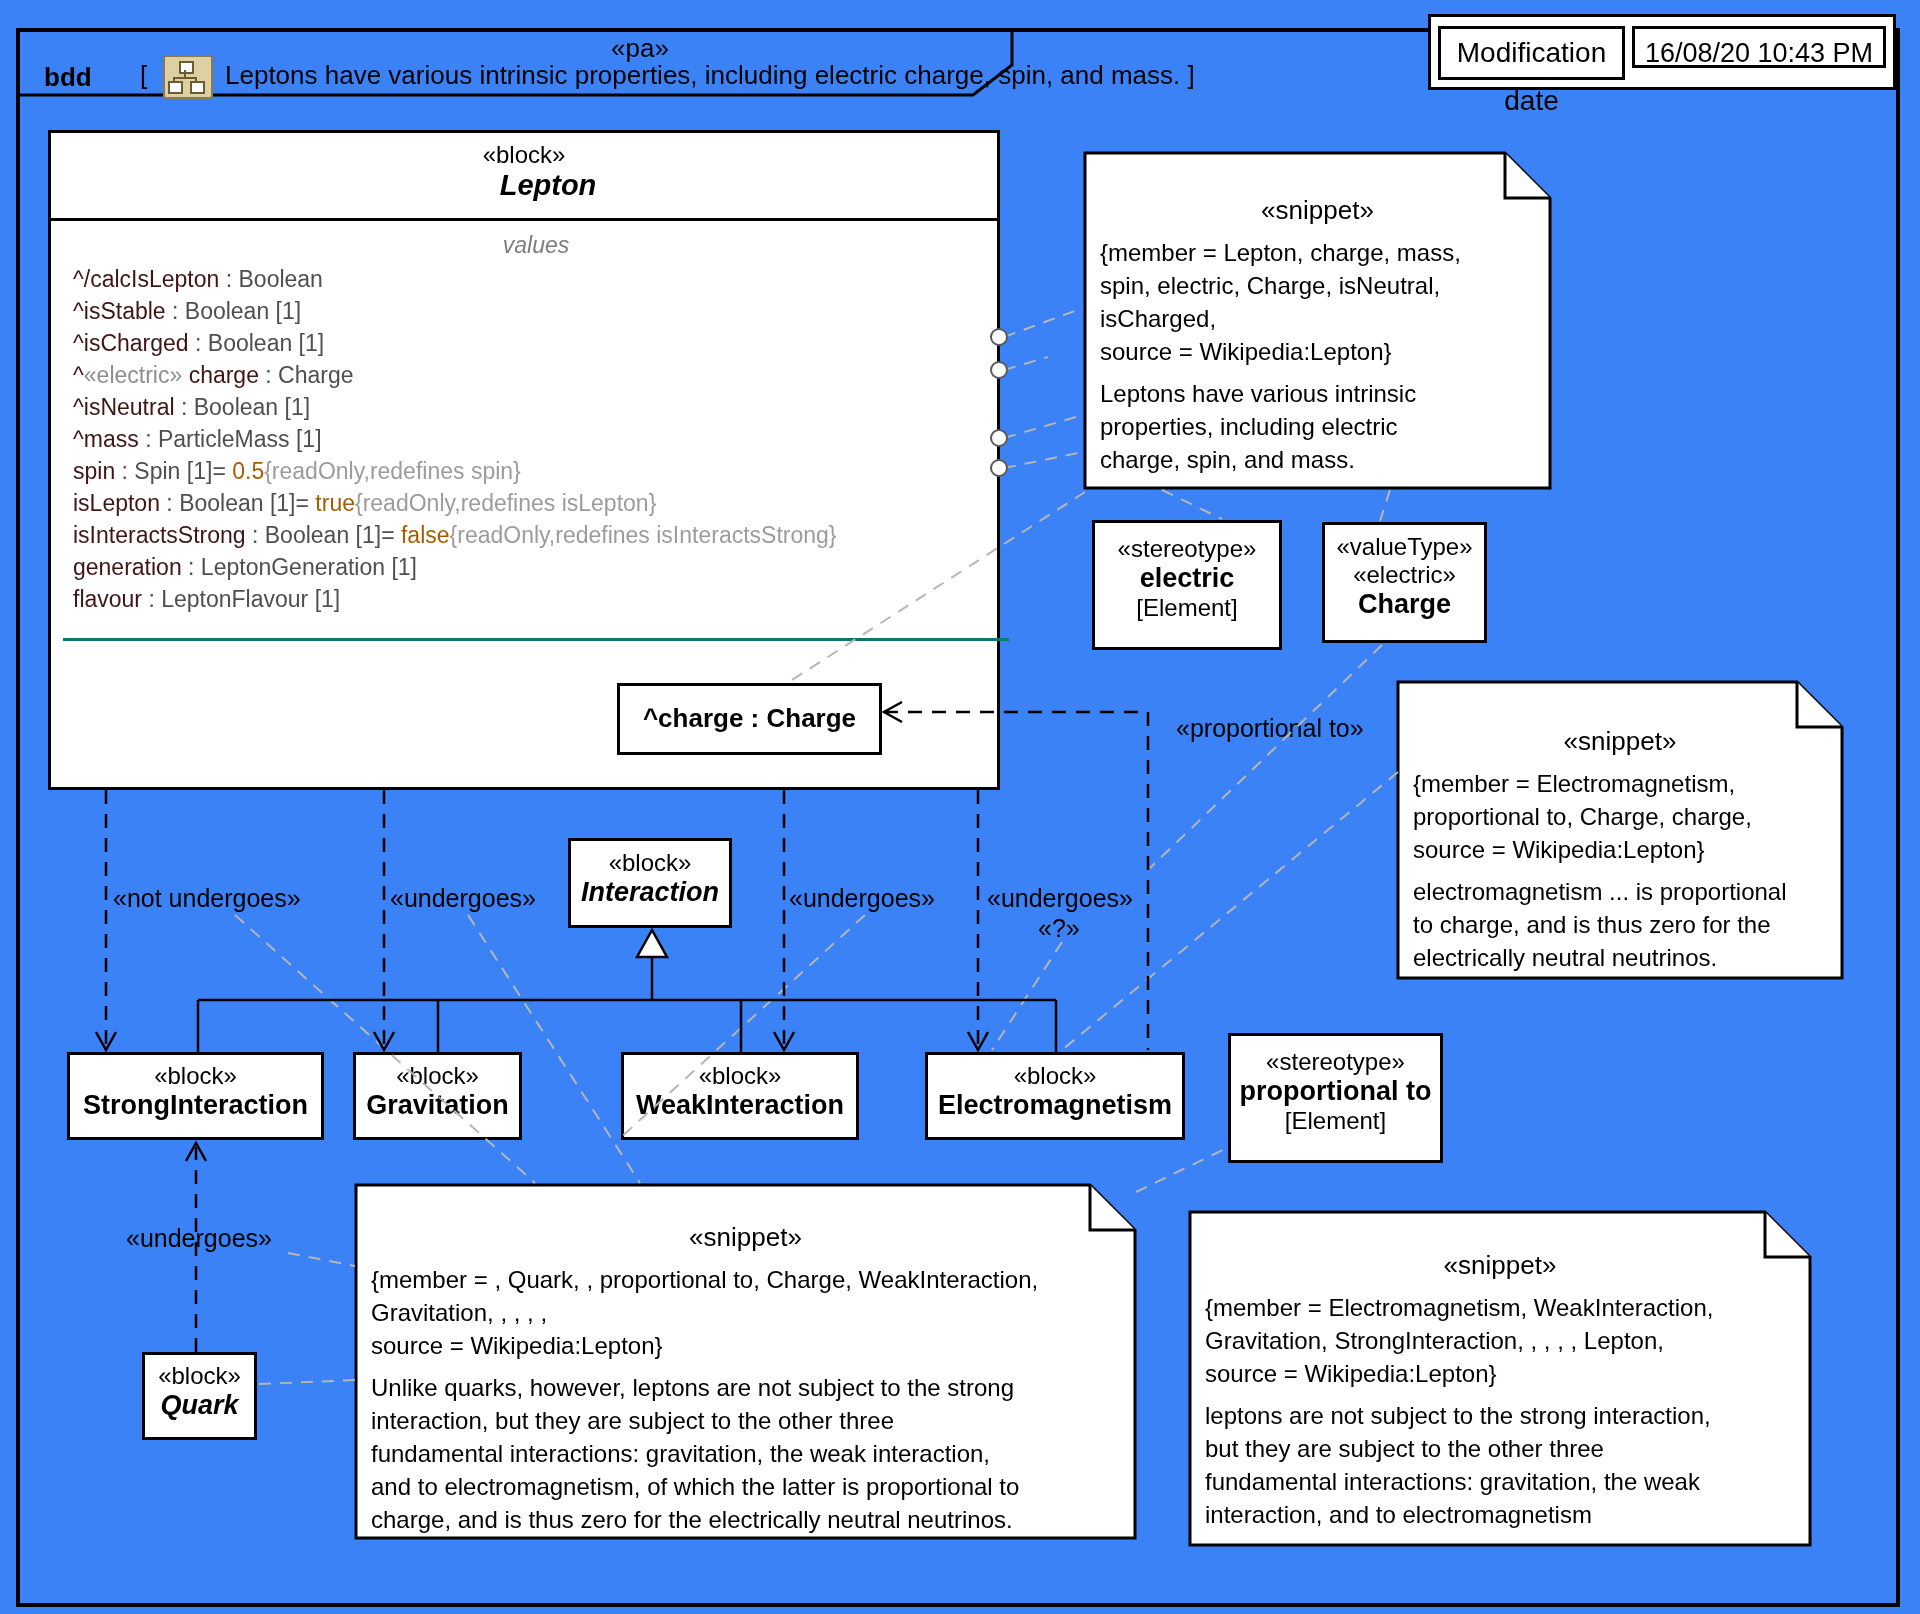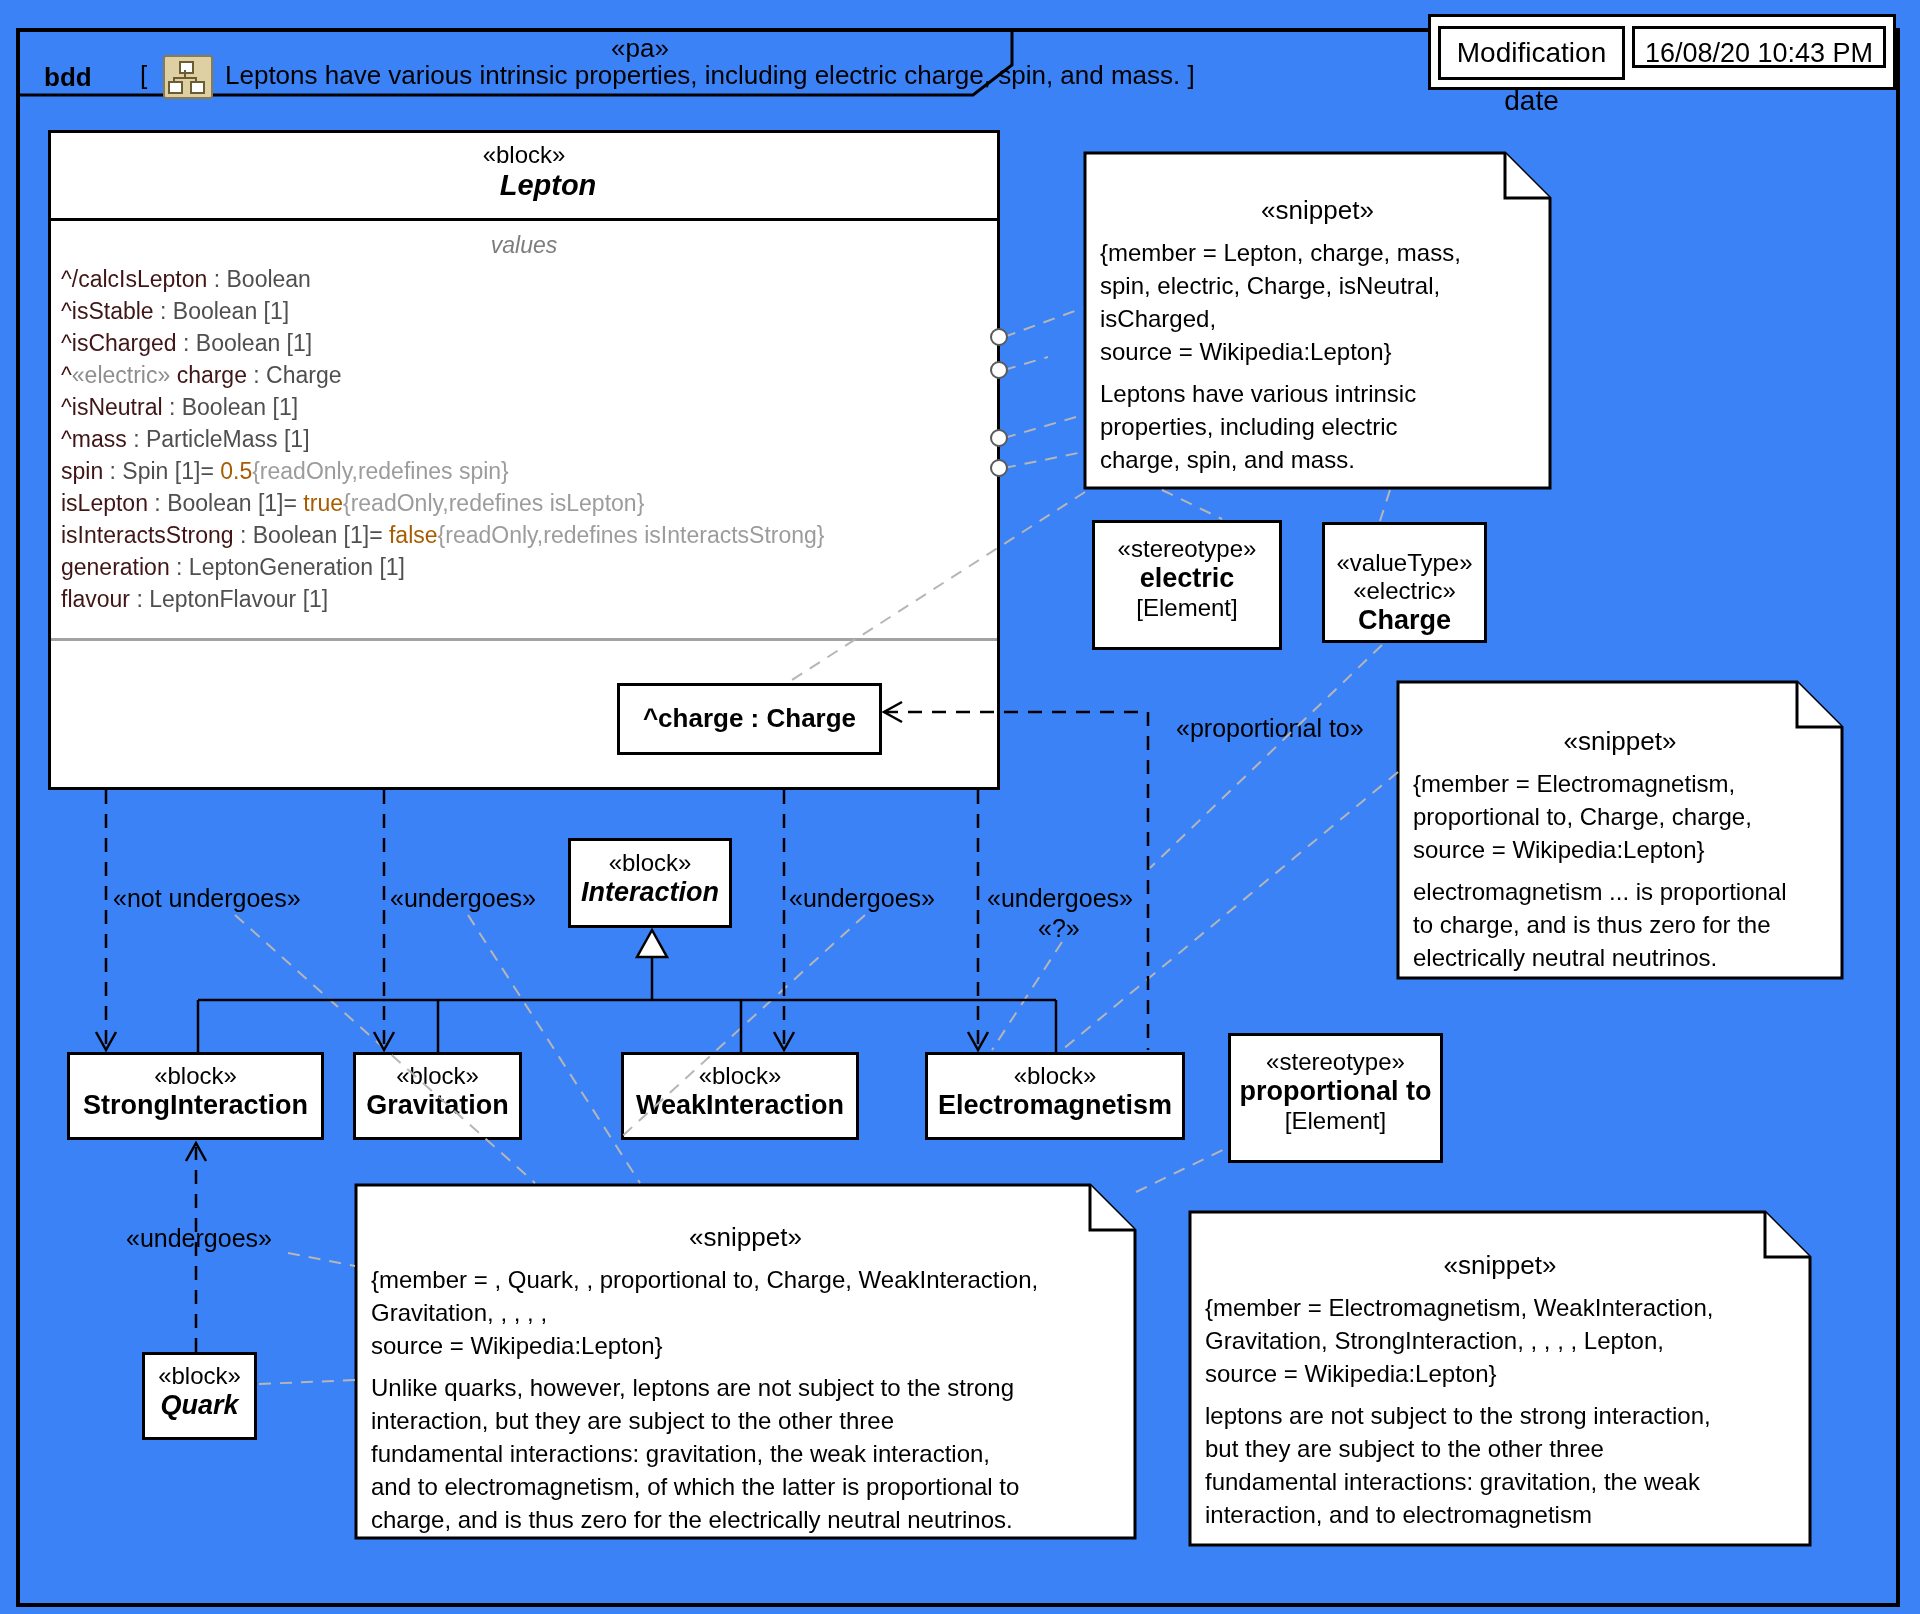--- a/index.html
+++ b/index.html
@@ -13,21 +13,21 @@
   .ctr{text-align:center;}
   .kw{font-size:24px;}
   .bname{font-size:27px;font-weight:bold;}
   .iname{font-size:27px;font-weight:bold;font-style:italic;}
   .meta-el{font-size:24px;}
   
   .hdr-text{font-size:26px;white-space:nowrap;}
   .bold{font-weight:bold;}
   
   #lepton-title{position:absolute;left:0;top:0;width:100%;height:85px;border-bottom:3px solid #000;text-align:center;}
-  #lepton-values{position:absolute;left:0;top:85px;width:100%;height:420px;border-bottom:3px solid #a3a3a3;}
+  #lepton-values{position:absolute;left:12px;top:85px;width:100%;height:420px;border-bottom:3px solid #0f766e;}
   .values-label{font-size:23px;font-style:italic;color:#7d7d7d;text-align:center;padding-top:14px;}
   #lepton-attributes{padding:4px 0 0 10px;font-size:23px;line-height:32px;white-space:nowrap;}
   .seg-n{color:#401515;}
   .seg-t{color:#4f4f4f;}
   .seg-s{color:#8e8e8e;}
   .seg-v{color:#a85c00;}
   .seg-c{color:#9c9c9c;}
   
   .rel-label{position:absolute;font-size:25px;white-space:nowrap;z-index:2;}
   
@@ -134,21 +134,21 @@
     <div class="kw" style="margin-top:7px;">«block»</div>
     <div class="iname">Quark</div>
   </div>
 
   <div class="box ctr" style="left:1092px;top:520px;width:190px;height:130px;">
     <div class="kw" style="margin-top:12px;">«stereotype»</div>
     <div class="bname">electric</div>
     <div class="meta-el">[Element]</div>
   </div>
   <div class="box ctr" style="left:1322px;top:522px;width:165px;height:121px;">
-    <div class="kw" style="margin-top:24px;">«valueType»</div>
+    <div class="kw" style="margin-top:8px;">«valueType»</div>
     <div class="kw">«electric»</div>
     <div class="bname">Charge</div>
   </div>
   <div class="box ctr" style="left:1228px;top:1033px;width:215px;height:130px;">
     <div class="kw" style="margin-top:12px;">«stereotype»</div>
     <div class="bname">proportional to</div>
     <div class="meta-el">[Element]</div>
   </div>
 
   <div class="rel-label" style="left:113px;top:884px;">«not undergoes»</div>

